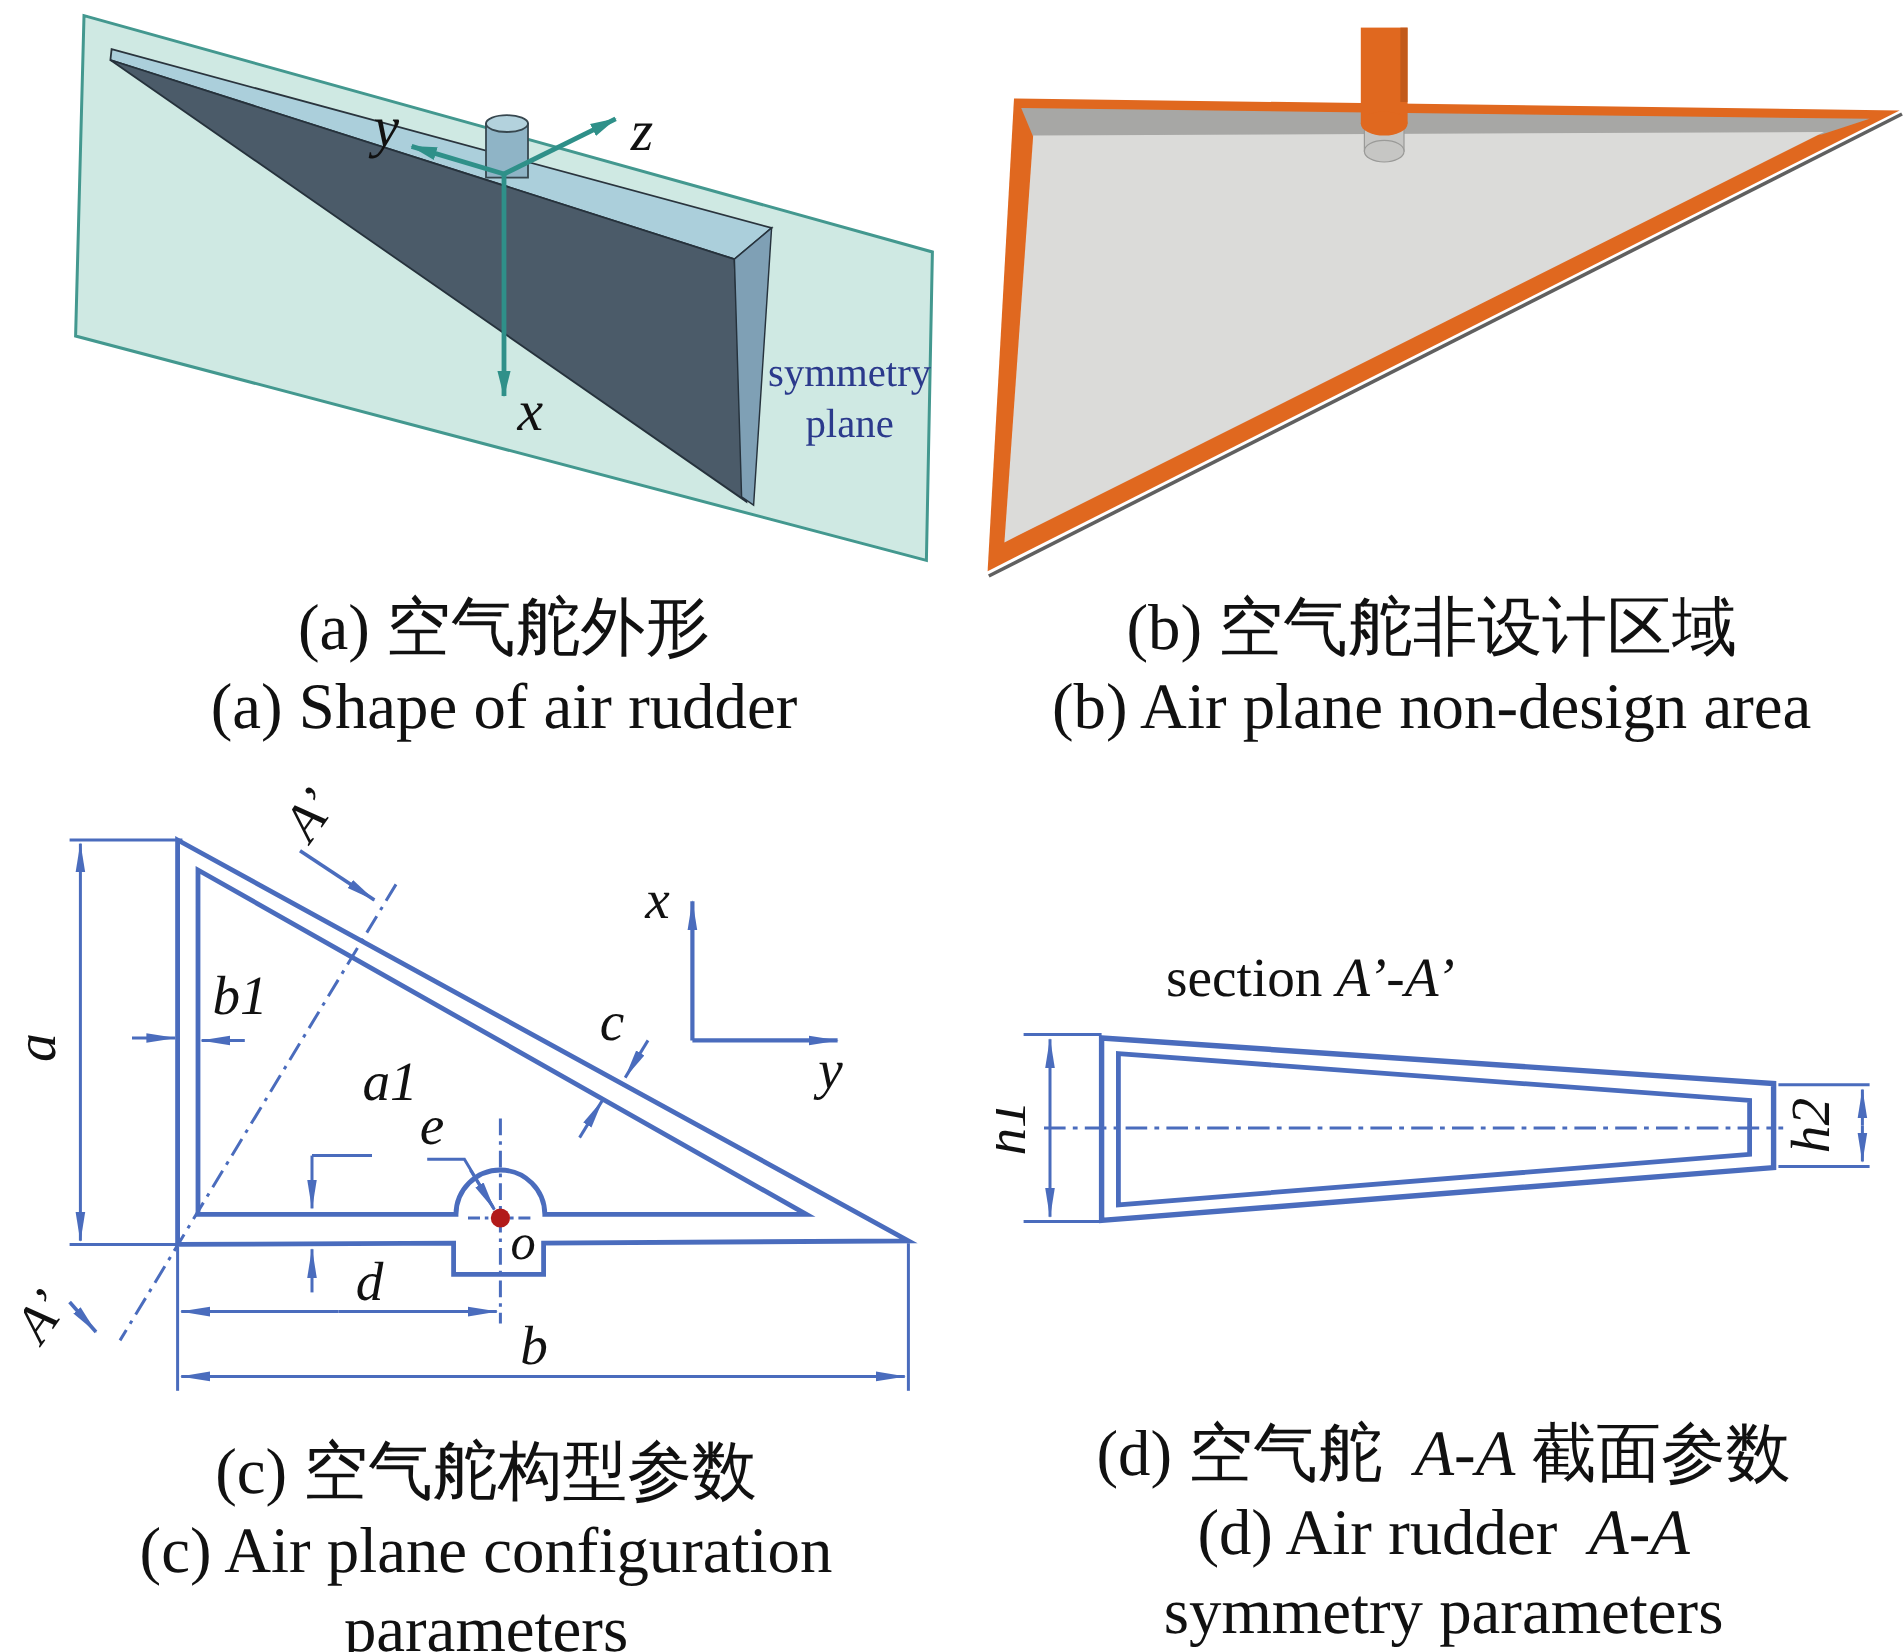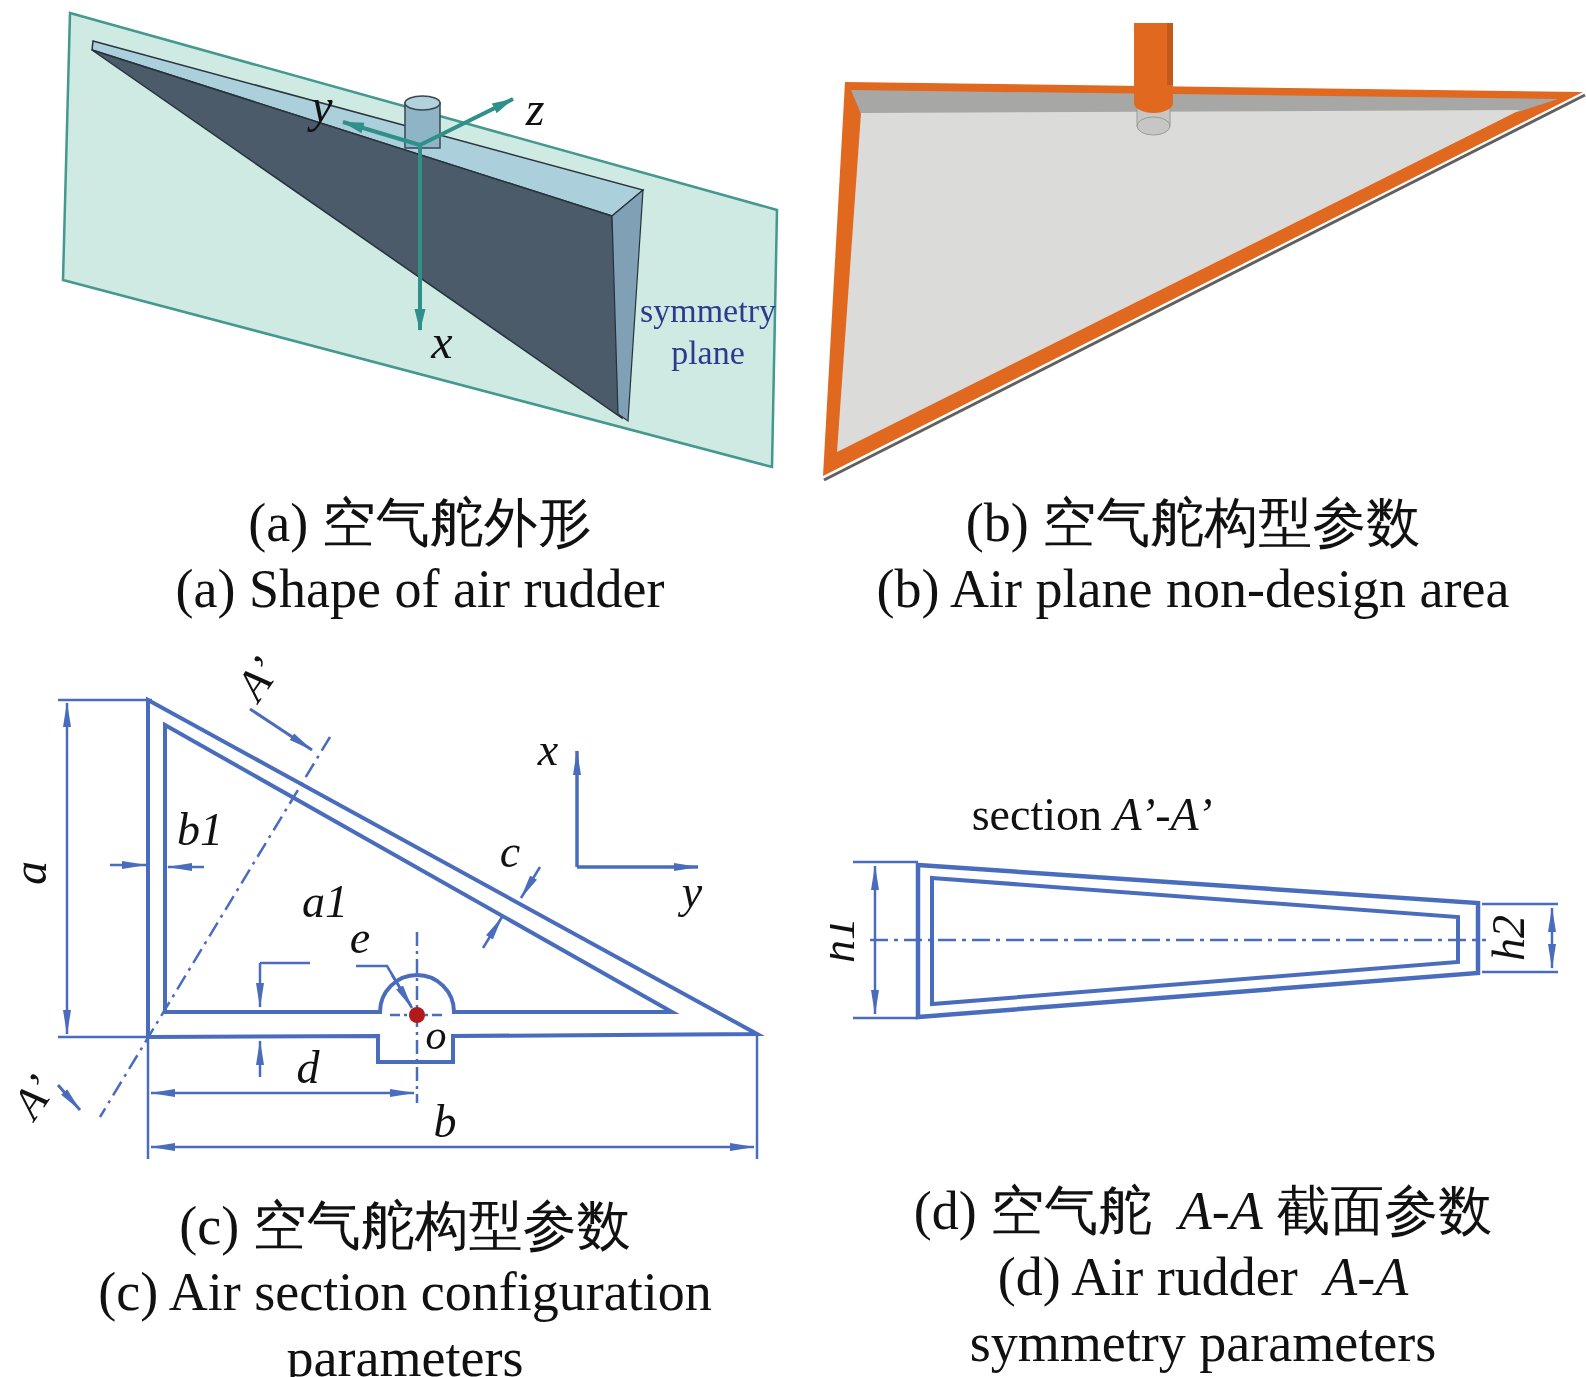--- a/index.html
+++ b/index.html
@@ -157,27 +157,27 @@
     <text transform="translate(24,160) rotate(-90)" font-size="46" font-style="italic" fill="#111" text-anchor="middle">h1</text>
     <text transform="translate(694,158) rotate(-90)" font-size="46" font-style="italic" fill="#111" text-anchor="middle">h2</text>
   </svg>
 
   <div class="cap" style="left:40px;top:490px;width:760px;">
     <div>(a) 空气舵外形</div>
     <div>(a) Shape of air rudder</div>
   </div>
 
   <div class="cap" style="left:800px;top:490px;width:786px;">
-    <div>(b) 空气舵构型参数</div>
+    <div>(b) 空气舵非设计区域</div>
     <div>(b) Air plane non-design area</div>
   </div>
 
   <div class="cap" style="left:10px;top:1193px;width:790px;">
     <div>(c) 空气舵构型参数</div>
-    <div>(c) Air section configuration</div>
+    <div>(c) Air plane configuration</div>
     <div>parameters</div>
   </div>
 
   <div class="cap" style="left:820px;top:1178px;width:766px;">
     <div><span>(d) 空气舵 </span><span class="it">A-A</span><span> 截面参数</span></div>
     <div><span>(d) Air rudder </span><span class="it">A-A</span></div>
     <div>symmetry parameters</div>
   </div>
 
 </div>

